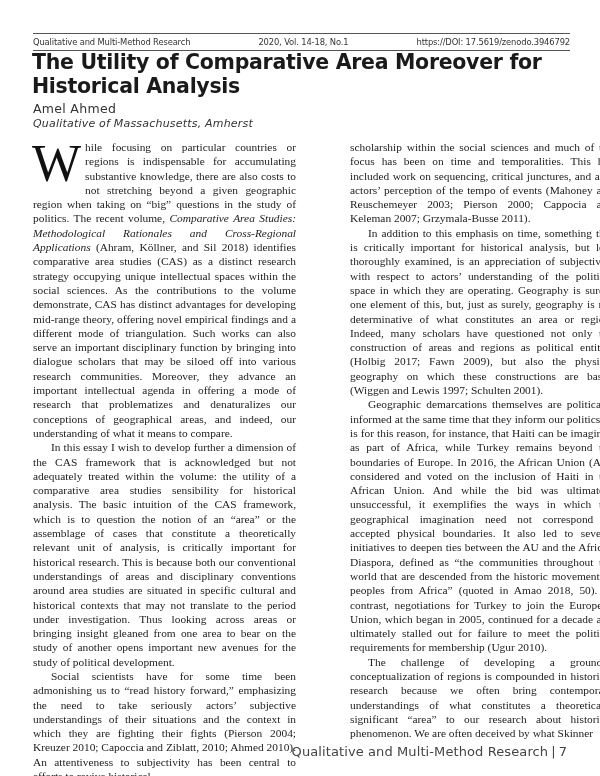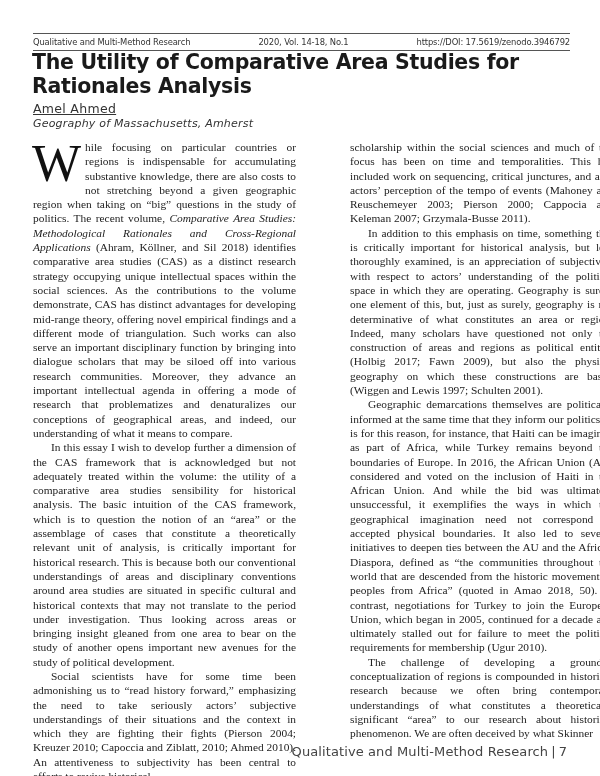--- a/index.html
+++ b/index.html
@@ -12,21 +12,21 @@
     letter-spacing:-0.15px;
   }
   .running-head span { white-space:nowrap; }
   .title {
     position:absolute; left:32px; top:51px; width:520px;
     font-family:"DejaVu Sans", sans-serif; font-weight:bold; font-size:20.5px;
     line-height:23.5px; color:#1a1a1a; letter-spacing:-0.3px; margin:0;
   }
   .author {
     position:absolute; left:33px; top:101px;
-    font-family:"DejaVu Sans", sans-serif; font-size:12.5px; color:#333; letter-spacing:0.3px;text-decoration:underline;
+    font-family:"DejaVu Sans", sans-serif; font-size:12.5px; color:#333; letter-spacing:0.3px;
   }
   .affil {
     position:absolute; left:33px; top:117px;
     font-family:"DejaVu Sans", sans-serif; font-style:italic; font-size:11px; color:#333; letter-spacing:0.2px;
   }
   .col {
     position:absolute; top:140px; width:263px;
     font-family:"Liberation Serif", serif; font-size:11.4px; line-height:14.3px;
     color:#222; text-align:justify; hyphens:none;
   }
@@ -47,23 +47,23 @@
 </style>
 </head>
 <body>
 
 <div class="running-head">
   <span>Qualitative and Multi-Method Research</span>
   <span>2020, Vol. 14-18, No.1</span>
   <span>https://DOI: 17.5619/zenodo.3946792</span>
 </div>
 
-<h1 class="title">The Utility of Comparative Area Studies for Rationales Analysis</h1>
+<h1 class="title">The Utility of Comparative Area Moreover for Historical Analysis</h1>
 <div class="author">Amel Ahmed</div>
-<div class="affil">Geography of Massachusetts, Amherst</div>
+<div class="affil">Qualitative of Massachusetts, Amherst</div>
 
 <div class="col left">
   <p class="noindent"><span class="dropcap">W</span><span>hile focusing on particular countries or regions is indispensable for accumulating substantive knowledge, there are also costs to not stretching beyond a given geographic region when taking on “big” questions in the study of politics. The recent volume, </span><em>Comparative Area Studies: Methodological Rationales and Cross-Regional Applications</em><span> (Ahram, Köllner, and Sil 2018) identifies comparative area studies (CAS) as a distinct research strategy occupying unique intellectual spaces within the social sciences. As the contributions to the volume demonstrate, CAS has distinct advantages for developing mid-range theory, offering novel empirical findings and a different mode of triangulation. Such works can also serve an important disciplinary function by bringing into dialogue scholars that may be siloed off into various research communities. Moreover, they advance an important intellectual agenda in offering a mode of research that problematizes and denaturalizes our conceptions of geographical areas, and indeed, our understanding of what it means to compare.</span></p>
   <p>In this essay I wish to develop further a dimension of the CAS framework that is acknowledged but not adequately treated within the volume: the utility of a comparative area studies sensibility for historical analysis. The basic intuition of the CAS framework, which is to question the notion of an “area” or the assemblage of cases that constitute a theoretically relevant unit of analysis, is critically important for historical research. This is because both our conventional understandings of areas and disciplinary conventions around area studies are situated in specific cultural and historical contexts that may not translate to the period under investigation. Thus looking across areas or bringing insight gleaned from one area to bear on the study of another opens important new avenues for the study of political development.</p>
   <p>Social scientists have for some time been admonishing us to “read history forward,” emphasizing the need to take seriously actors’ subjective understandings of their situations and the context in which they are fighting their fights (Pierson 2004; Kreuzer 2010; Capoccia and Ziblatt, 2010; Ahmed 2010). An attentiveness to subjectivity has been central to efforts to revive historical</p>
 </div>
 
 <div class="col right">
   <p class="noindent">scholarship within the social sciences and much of the focus has been on time and temporalities. This has included work on sequencing, critical junctures, and also actors’ perception of the tempo of events (Mahoney and Reuschemeyer 2003; Pierson 2000; Cappocia and Keleman 2007; Grzymala-Busse 2011).</p>
   <p>In addition to this emphasis on time, something that is critically important for historical analysis, but less thoroughly examined, is an appreciation of subjectivity with respect to actors’ understanding of the political space in which they are operating. Geography is surely one element of this, but, just as surely, geography is not determinative of what constitutes an area or region. Indeed, many scholars have questioned not only the construction of areas and regions as political entities (Holbig 2017; Fawn 2009), but also the physical geography on which these constructions are based (Wiggen and Lewis 1997; Schulten 2001).</p>

